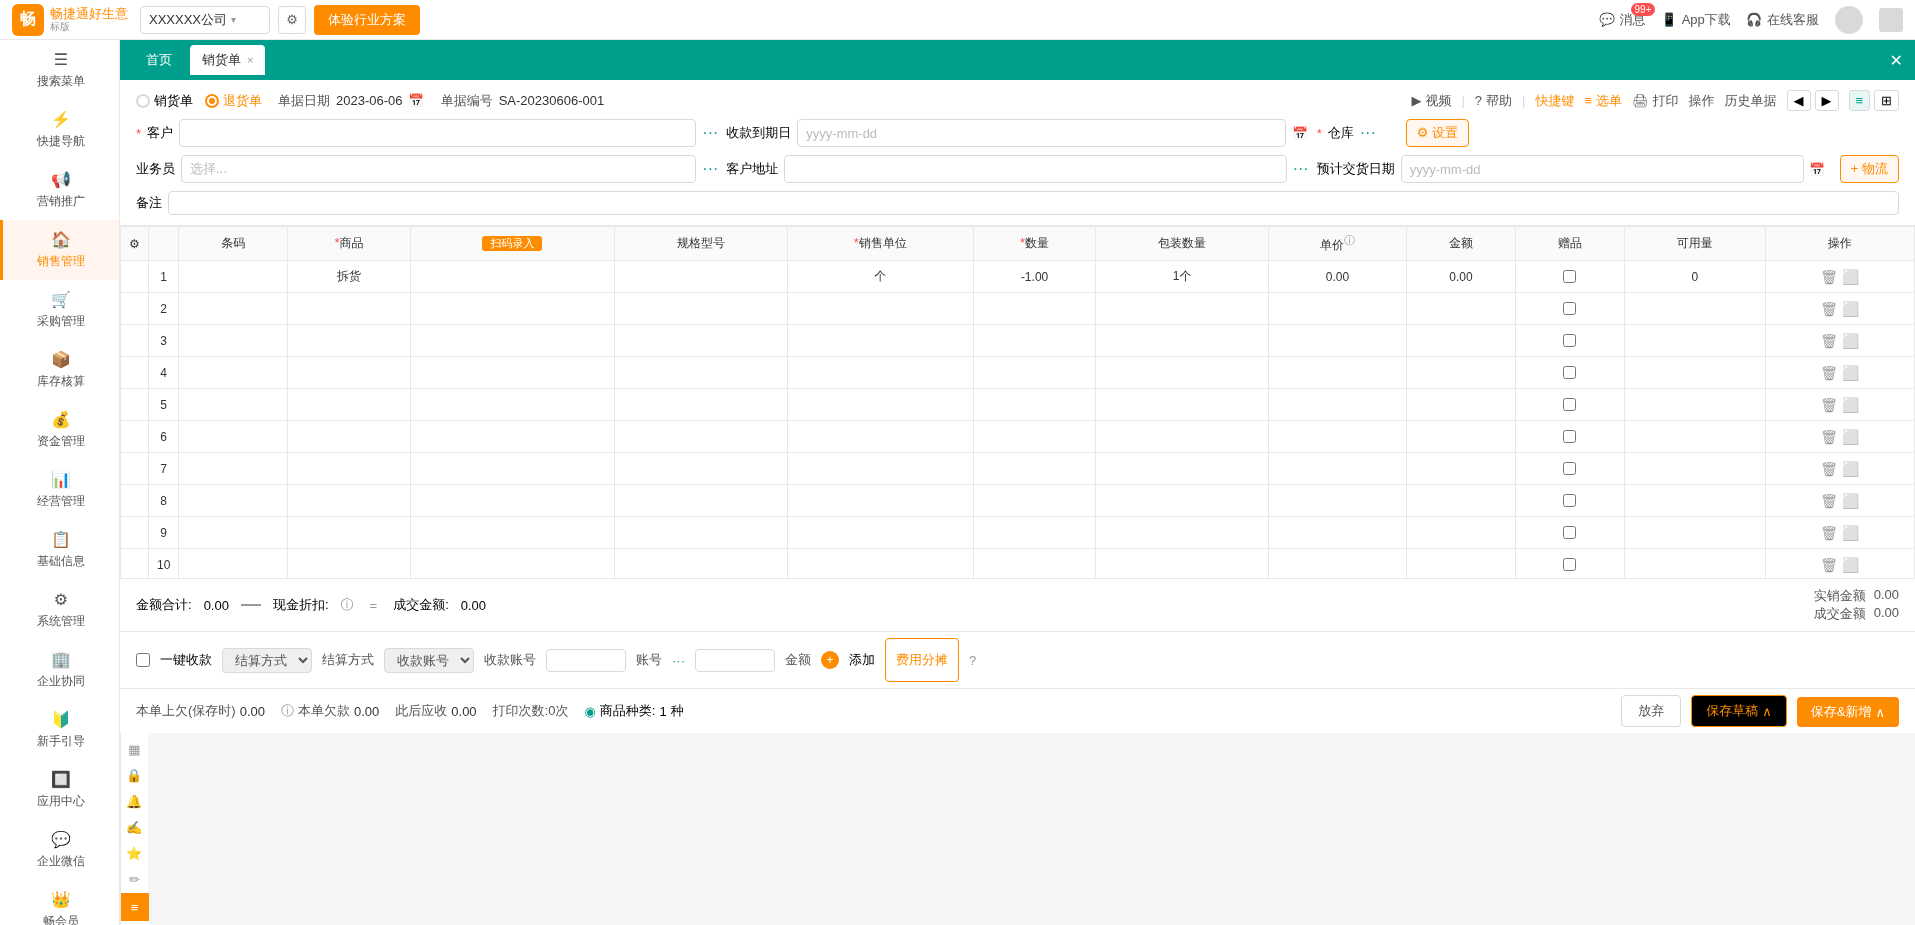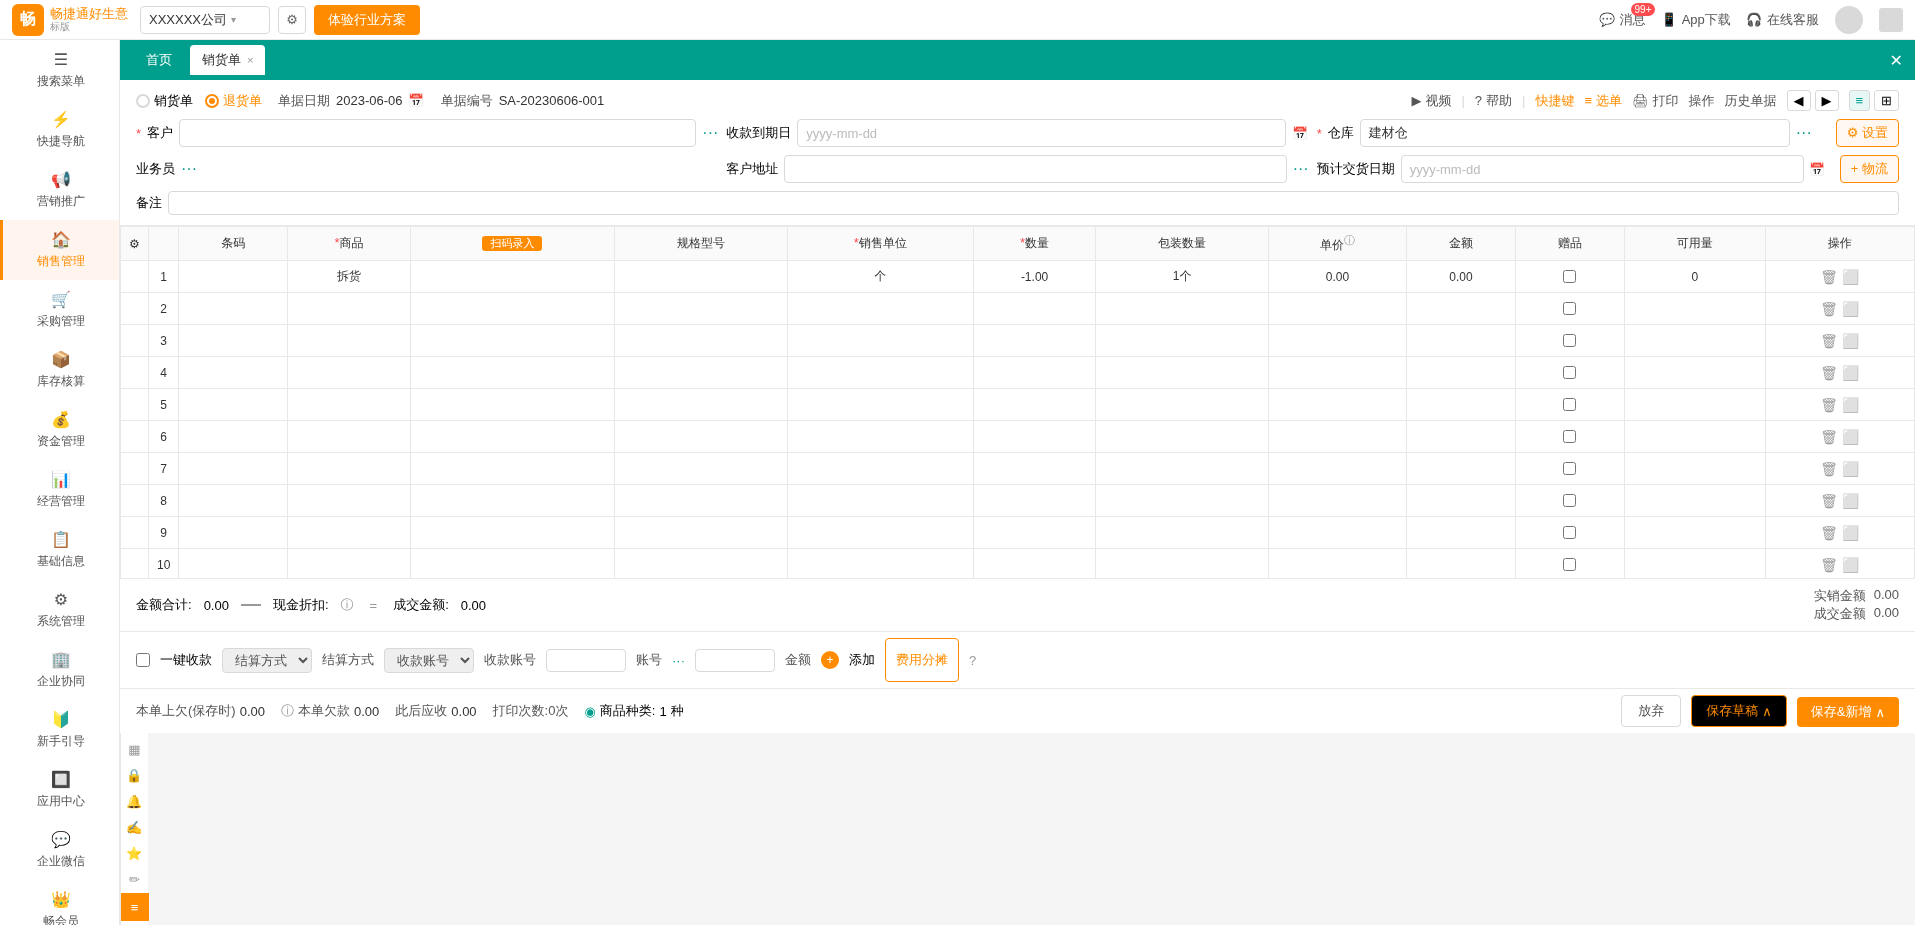--- a/index.html
+++ b/index.html
@@ -297,30 +297,30 @@
               <span class="field-dots">···</span>
             </div>
             <div class="form-field">
               <span>收款到期日</span>
               <div class="field-input placeholder" style="flex:1;">yyyy-mm-dd</div>
               <span class="field-cal">📅</span>
             </div>
             <div class="form-field">
               <span class="field-req">*</span>
               <span>仓库</span>
-              <div class="field-input" style="flex:1;">建材仓</div>
               <span class="field-dots">···</span>
-              <div style="display:flex;flex-direction:column;gap:4px;margin-left:18px;">
+              <div style="display:flex;flex-direction:column;gap:4px;margin-left:24px;">
                 <button class="btn-setting">⚙ 设置</button>
               </div>
             </div>
           </div>
           <div style="display:grid;grid-template-columns:1fr 1fr 1fr;gap:8px;margin-bottom:8px;">
             <div class="form-field">
               <span>业务员</span>
+              <div class="field-input placeholder" style="flex:1;">选择...</div>
               <span class="field-dots">···</span>
             </div>
             <div class="form-field">
               <span>客户地址</span>
               <div class="field-input" style="flex:1;"></div>
               <span class="field-dots">···</span>
             </div>
             <div class="form-field">
               <span>预计交货日期</span>
               <div class="field-input placeholder" style="flex:1;">yyyy-mm-dd</div>

